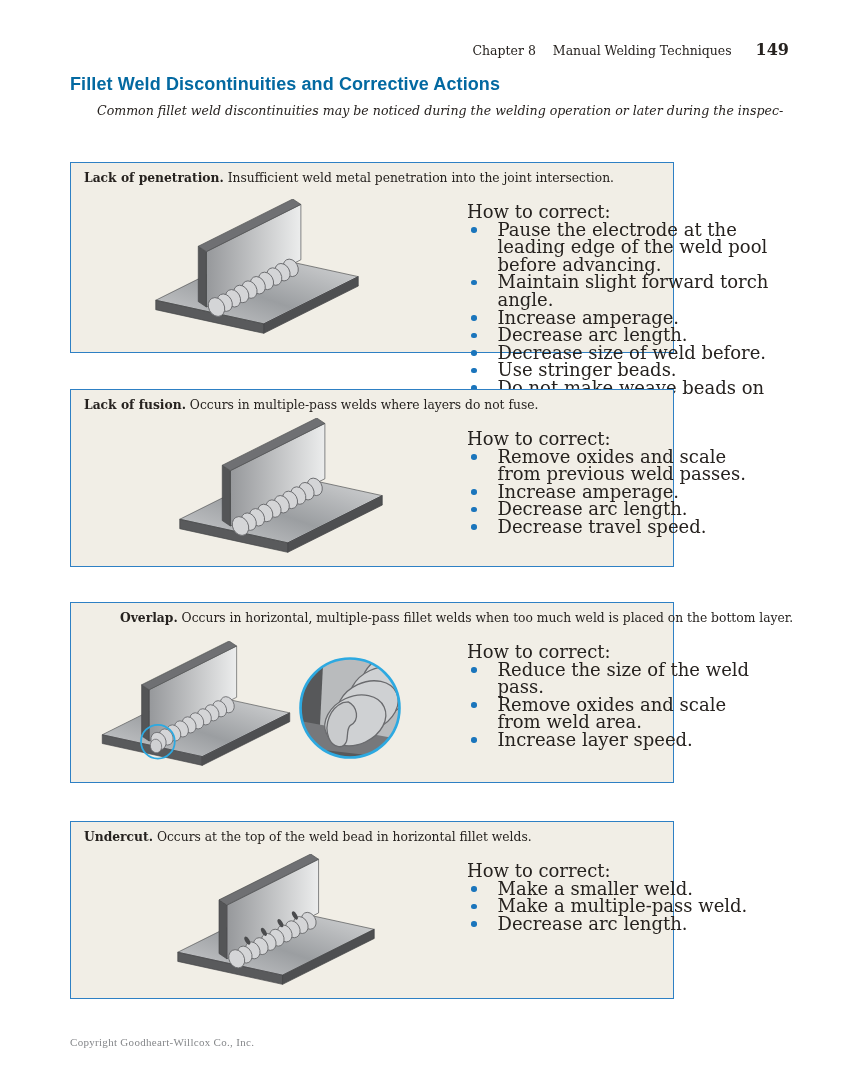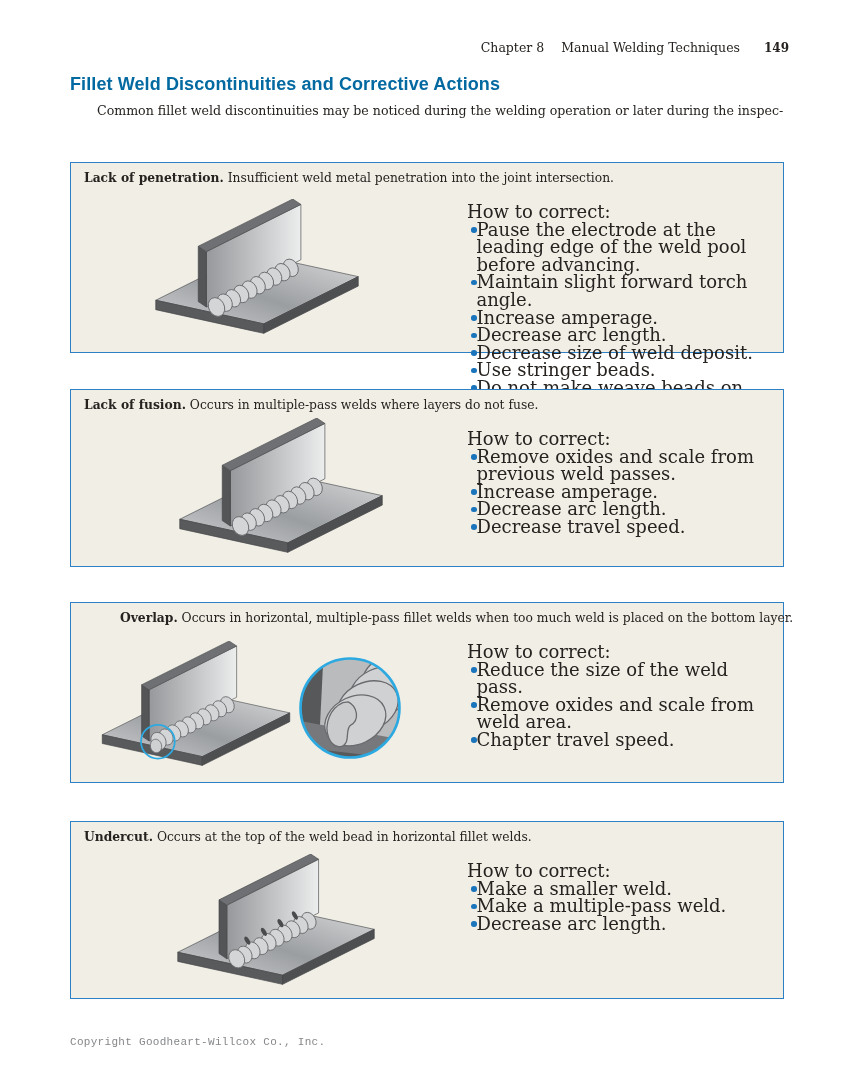--- a/index.html
+++ b/index.html
@@ -5,56 +5,56 @@
   html,body{margin:0;padding:0;}
   body{
     width:849px;height:1087px;position:relative;background:#ffffff;
     font-family:"DejaVu Serif", serif;color:#26221f;overflow:hidden;
   }
   .abs{position:absolute;}
 
   
   .runhead{top:40px;right:60px;font-size:12.5px;color:#26221f;white-space:nowrap;}
   .runhead .chap{margin-right:13px;}
-  .runhead .pageno{font-weight:bold;font-size:12px;margin-left:20px;}
+  .runhead .pageno{font-weight:bold;font-size:16px;margin-left:20px;}
 
   
   .heading{
     left:70px;top:74px;font-family:"Liberation Sans", sans-serif;
     font-weight:bold;font-size:18px;letter-spacing:.1px;
   }
 
   
-  .intro{left:70px;top:102px;width:716px;font-size:12.6px;line-height:18.5px;white-space:nowrap;}
+  .intro{left:70px;top:102px;width:716px;font-size:12.6px;line-height:18.5px;white-space:nowrap;font-style:italic;}
   .intro .l1{padding-left:27px;}
 
   
   .panel{
-    position:absolute;left:70px;width:714px;box-sizing:border-box;
+    position:absolute;left:70px;width:604px;box-sizing:border-box;
     border:1.6px solid #2e80c4;background:#f1eee6;
   }
   .p1{top:162px;height:191px;}
   .p2{top:389px;height:178px;}
   .p3{top:602px;height:181px;padding-left:36px;}
   .p4{top:821px;height:178px;}
 
   .termline{padding:6px 10px 0 13px;font-size:12.3px;line-height:17px;white-space:nowrap;}
   .term{font-weight:bold;}
 
   .rcol{position:absolute;left:396px;top:40px;width:302px;font-size:18px;line-height:17.6px;}
   .how{margin:0;}
   ul.fixes{list-style:none;margin:0;padding:0;}
   ul.fixes li{display:flex;align-items:flex-start;padding-left:4px;}
   .dot{flex:0 0 auto;width:5.5px;height:5.5px;border-radius:50%;margin-top:6.5px;}
-  .btext{}
+  .btext{margin-left:21px;}
 
   .fig{position:absolute;}
 
   .footer{
-    left:70px;top:1036px;font-family:Liberation Mono, monospace;
+    left:70px;top:1036px;font-family:Liberation Serif, serif;
     font-size:11px;color:#85878a;letter-spacing:.3px;
   }
 </style>
 </head>
 <body>
 
 <div class="abs runhead">
   <span class="chap">Chapter 8</span>
   <span>Manual Welding Techniques</span>
   <span class="pageno">149</span>
@@ -114,21 +114,21 @@
         <li>
           <span class="dot" style="background: rgb(27, 117, 188);"></span>
           <span class="btext">Increase amperage.</span>
         </li>
         <li>
           <span class="dot" style="background: rgb(27, 117, 188);"></span>
           <span class="btext">Decrease arc length.</span>
         </li>
         <li>
           <span class="dot" style="background: rgb(27, 117, 188);"></span>
-          <span class="btext">Decrease size of weld deposit.</span>
+          <span class="btext">Decrease size of weld before.</span>
         </li>
         <li>
           <span class="dot" style="background: rgb(27, 117, 188);"></span>
           <span class="btext">Use stringer beads.</span>
         </li>
         <li>
           <span class="dot" style="background: rgb(27, 117, 188);"></span>
           <span class="btext">Do not make weave beads on root passes.</span>
         </li>
       </ul>
@@ -253,21 +253,21 @@
         <li>
           <span class="dot" style="background: rgb(27, 117, 188);"></span>
           <span class="btext">Reduce the size of the weld pass.</span>
         </li>
         <li>
           <span class="dot" style="background: rgb(27, 117, 188);"></span>
           <span class="btext">Remove oxides and scale from weld area.</span>
         </li>
         <li>
           <span class="dot" style="background: rgb(27, 117, 188);"></span>
-          <span class="btext">Chapter travel speed.</span>
+          <span class="btext">Increase layer speed.</span>
         </li>
       </ul>
   </div>
 </div>
 
 <div class="panel p4">
   <div class="termline">
     <span class="term">Undercut.</span>
     <span>Occurs at the top of the weld bead in horizontal fillet welds.</span>
   </div>

